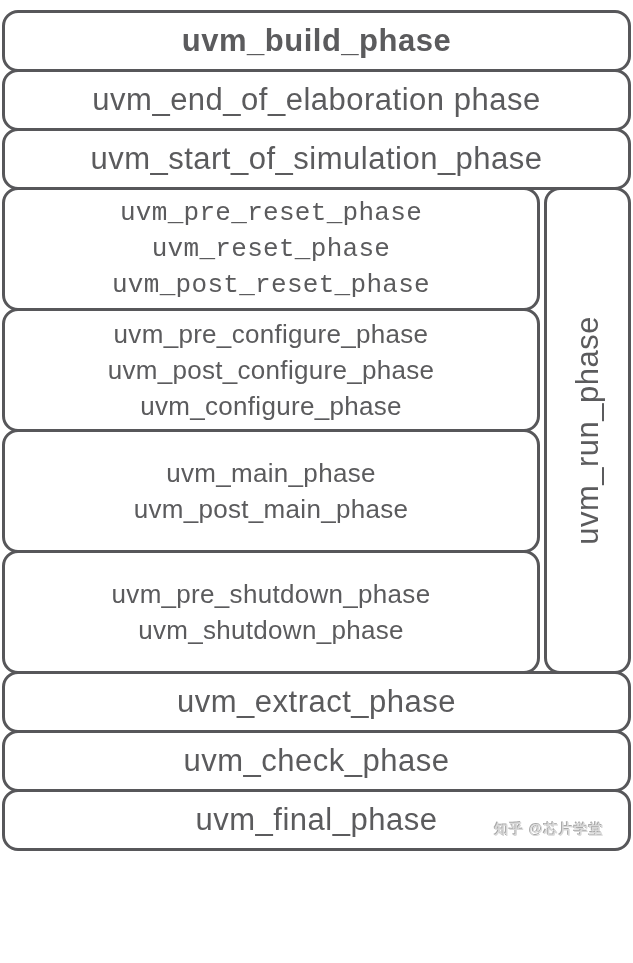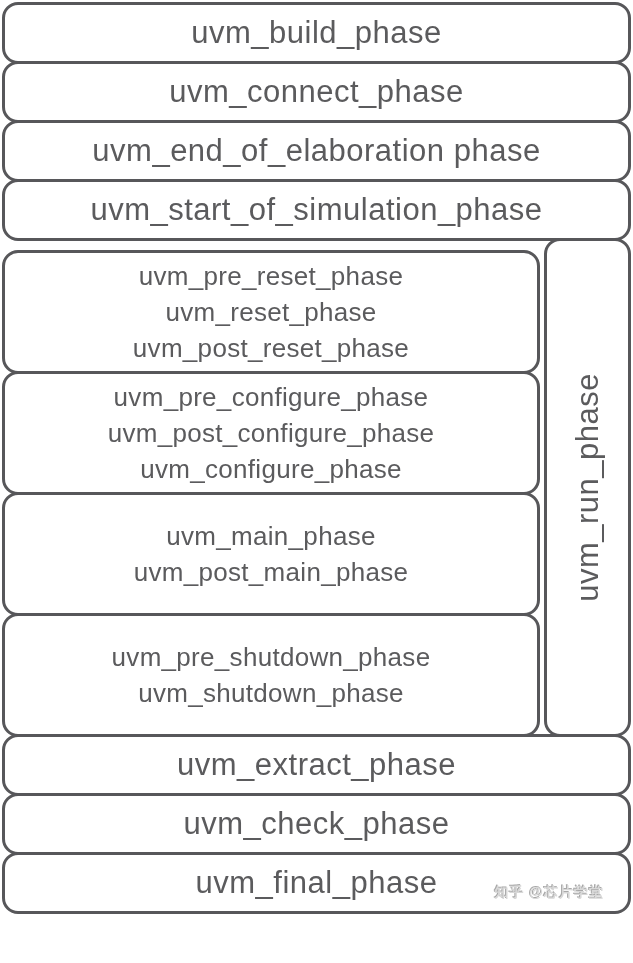--- a/index.html
+++ b/index.html
@@ -30,21 +30,22 @@
     justify-content: center;
     color: #5b5b5d;
   }
   .row {
     height: 62px;
     margin-top: -3px;
     font-size: 31px;
     letter-spacing: 0.5px;
   }
   .row.first {
-    margin-top: 0;
+    margin-top: 8px;
+    font-weight: bold;
   }
   .group {
     display: flex;
     align-items: stretch;
     margin-top: -3px;
   }
   .group-left {
     flex: 1;
     display: flex;
     flex-direction: column;
@@ -52,21 +53,22 @@
   }
   .subbox {
     height: 124px;
     margin-top: -3px;
     flex-direction: column;
     font-size: 26px;
     line-height: 36px;
     letter-spacing: 0.3px;
   }
   .subbox.first {
-    margin-top: 12px;
+    margin-top: 0;
+    font-family: Liberation Mono, monospace;
   }
   .runbox {
     width: 87px;
     margin-left: 4px;
   }
   .vlabel {
     writing-mode: vertical-rl;
     transform: rotate(180deg);
     font-size: 31px;
     letter-spacing: 0.5px;
@@ -93,23 +95,20 @@
     text-align: center;
   }
 </style>
 </head>
 <body>
 
 <div class="canvas">
 
   <div class="box row first">
     <span>uvm_build_phase</span>
-  </div>
-  <div class="box row">
-    <span>uvm_connect_phase</span>
   </div>
   <div class="box row">
     <span>uvm_end_of_elaboration phase</span>
   </div>
   <div class="box row">
     <span>uvm_start_of_simulation_phase</span>
   </div>
 
   <div class="group">
     <div class="group-left">

